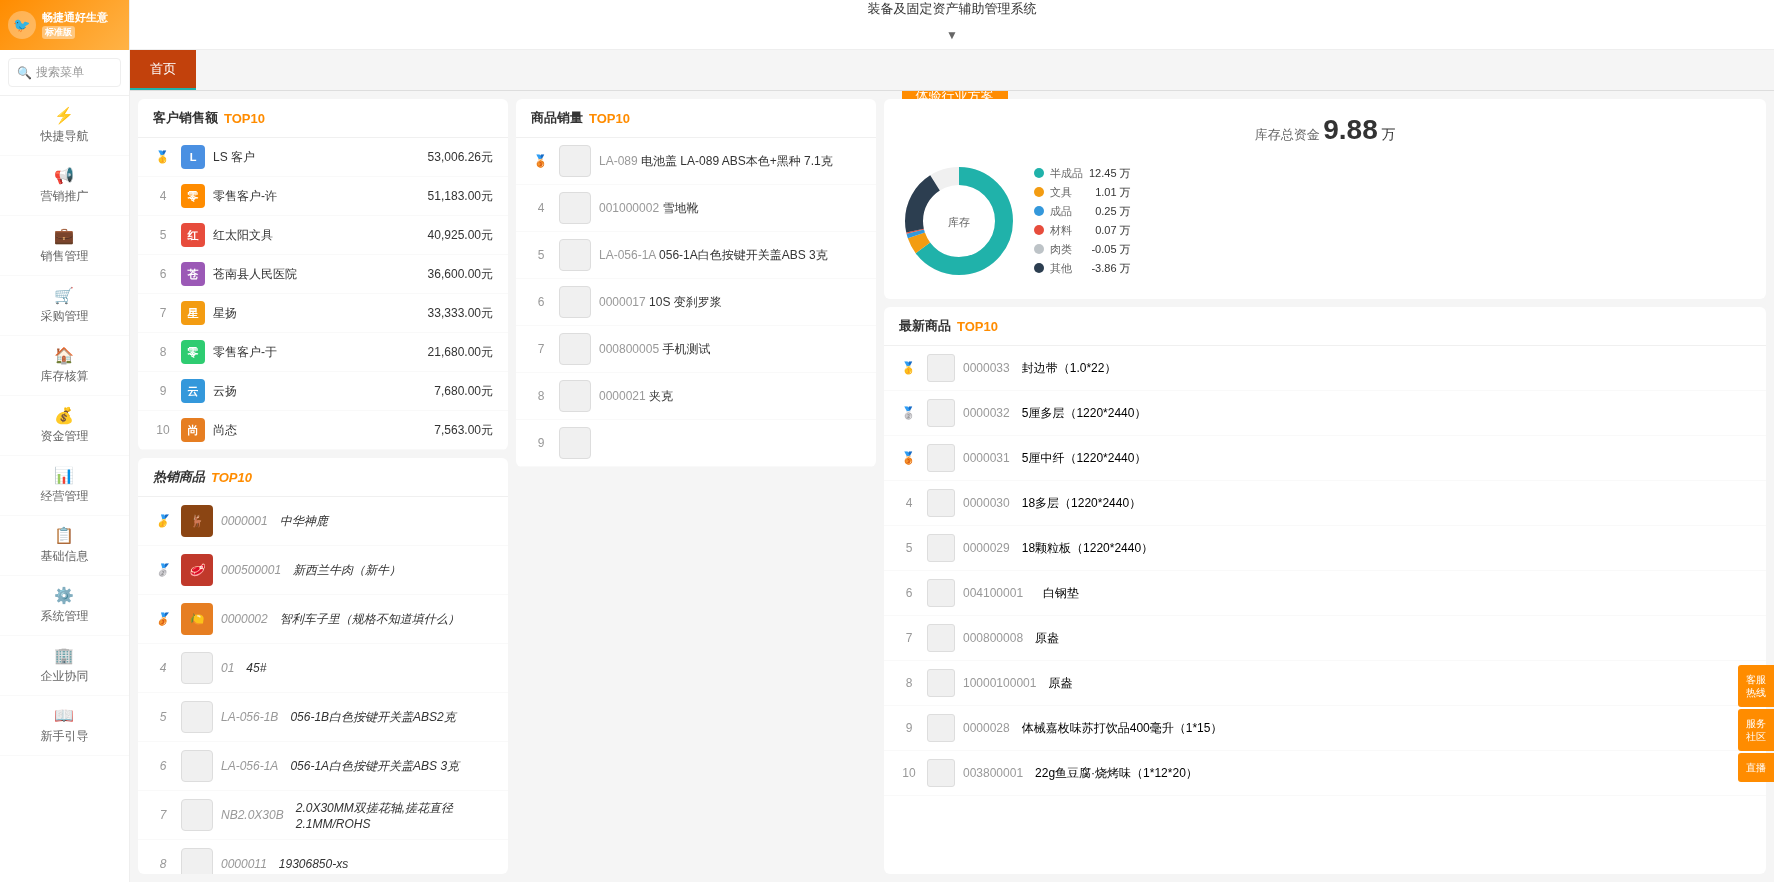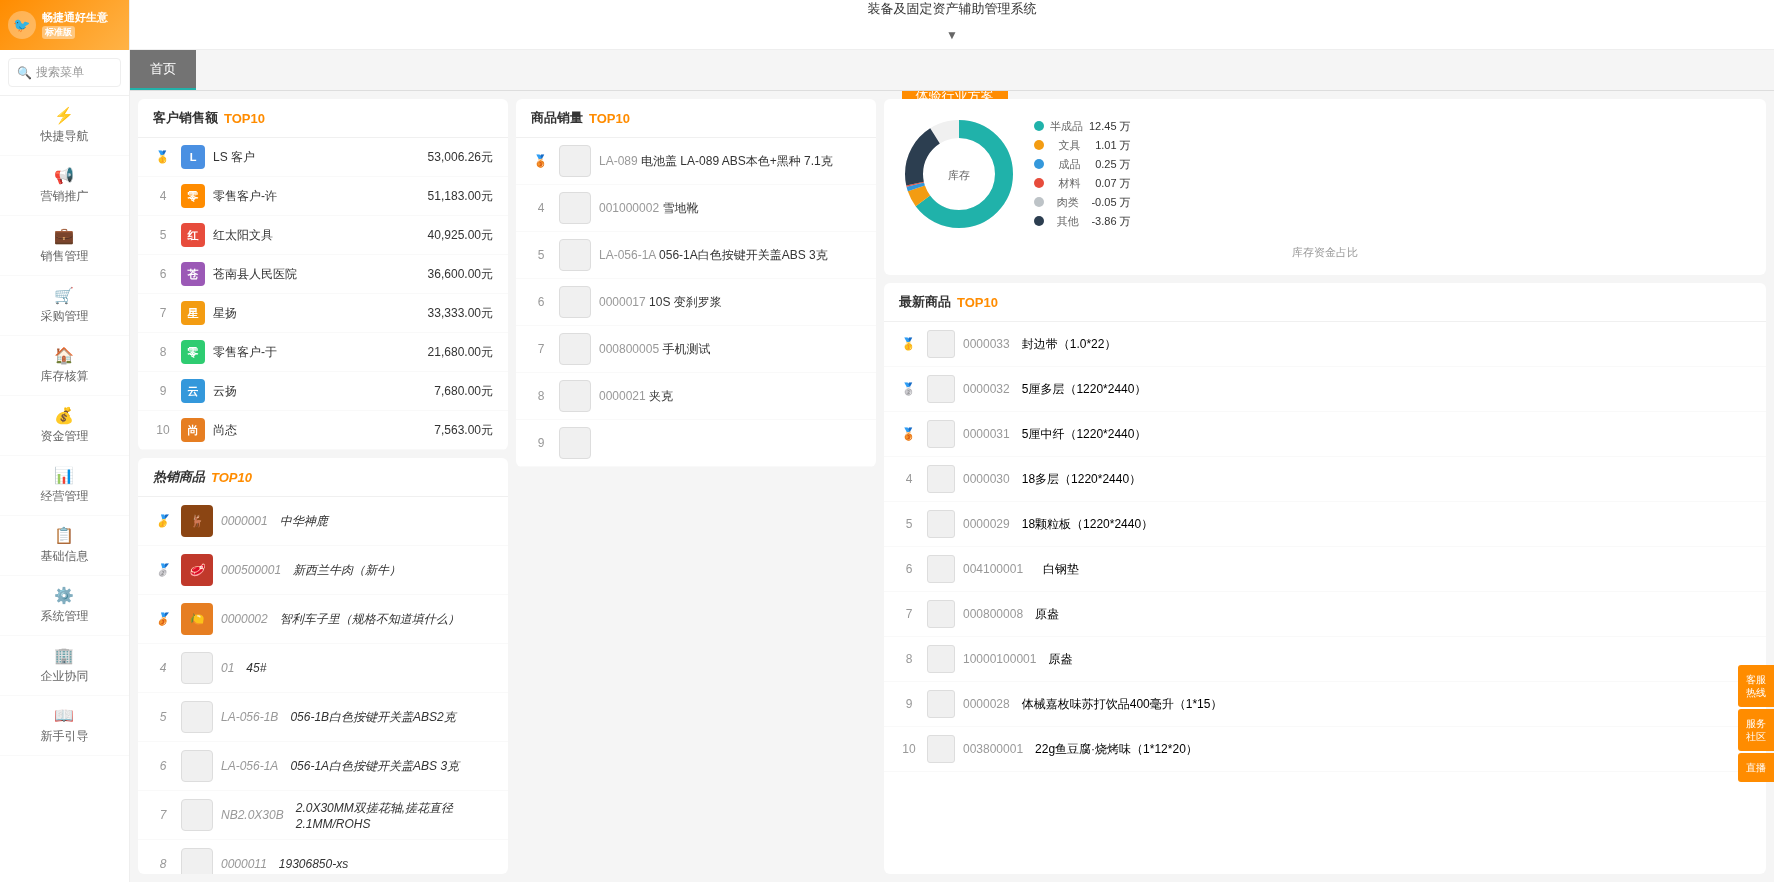--- a/index.html
+++ b/index.html
@@ -142,21 +142,21 @@
       border-bottom: 1px solid #ddd;
     }
     .tab-item {
       padding: 10px 20px;
       cursor: pointer;
       font-size: 13px;
       color: #666;
       border-bottom: 2px solid transparent;
     }
     .tab-item.active {
-      background: #737373;
+      background: #c2410c;
       color: white;
       border-bottom: 2px solid #20b2aa;
     }
 
     .card {
       background: white;
       border-radius: 6px;
       overflow: hidden;
     }
 
@@ -214,21 +214,20 @@
     }
     .donut-chart {
       flex-shrink: 0;
     }
     .legend-list { font-size: 11px; color: #333; }
     .legend-item {
       display: flex;
       align-items: center;
       gap: 6px;
       margin-bottom: 4px;
-      text-align: center;
     }
     .legend-dot {
       width: 10px; height: 10px;
       border-radius: 50%;
       flex-shrink: 0;
     }
     .legend-name { flex: 1; color: #666; }
     .legend-val { font-weight: 500; }
 
     .inventory-label {
@@ -646,20 +645,25 @@
             <span class="rank-num">9</span>
             <div class="hot-thumb-placeholder"></div>
           </div>
         </div>
       </div>
     </div>
 
     <div class="col-right">
 
       <div class="inventory-card card" style="flex-shrink:0">
+        <div class="inventory-total">
+          <span>库存总资金</span>
+          <span class="amount"> 9.88</span>
+          <span class="unit">万</span>
+        </div>
         <div class="donut-container">
           <div class="donut-chart">
             <svg width="120" height="120" viewBox="0 0 120 120">
 
               <circle cx="60" cy="60" r="45" fill="none" stroke="#f0f0f0" stroke-width="18"></circle>
 
               <circle cx="60" cy="60" r="45" fill="none" stroke="#20b2aa" stroke-width="18" stroke-dasharray="183 100" stroke-dashoffset="0" transform="rotate(-90 60 60)"></circle>
 
               <circle cx="60" cy="60" r="45" fill="none" stroke="#f39c12" stroke-width="18" stroke-dasharray="14 269" stroke-dashoffset="-183" transform="rotate(-90 60 60)"></circle>
 
@@ -698,21 +702,20 @@
               <span class="legend-name">肉类</span>
               <span class="legend-val">-0.05 万</span>
             </div>
             <div class="legend-item">
               <div class="legend-dot" style="background:#2c3e50"></div>
               <span class="legend-name">其他</span>
               <span class="legend-val">-3.86 万</span>
             </div>
           </div>
         </div>
-        <div class="inventory-label">库存资金占比</div>
       </div>
 
       <div class="latest-card card">
         <div class="panel-header">
           <span class="section-title">最新商品</span>
           <span class="top10-label">TOP10</span>
         </div>
         <div class="latest-list">
           <div class="latest-item">
             <span class="rank-num">🥇</span>

